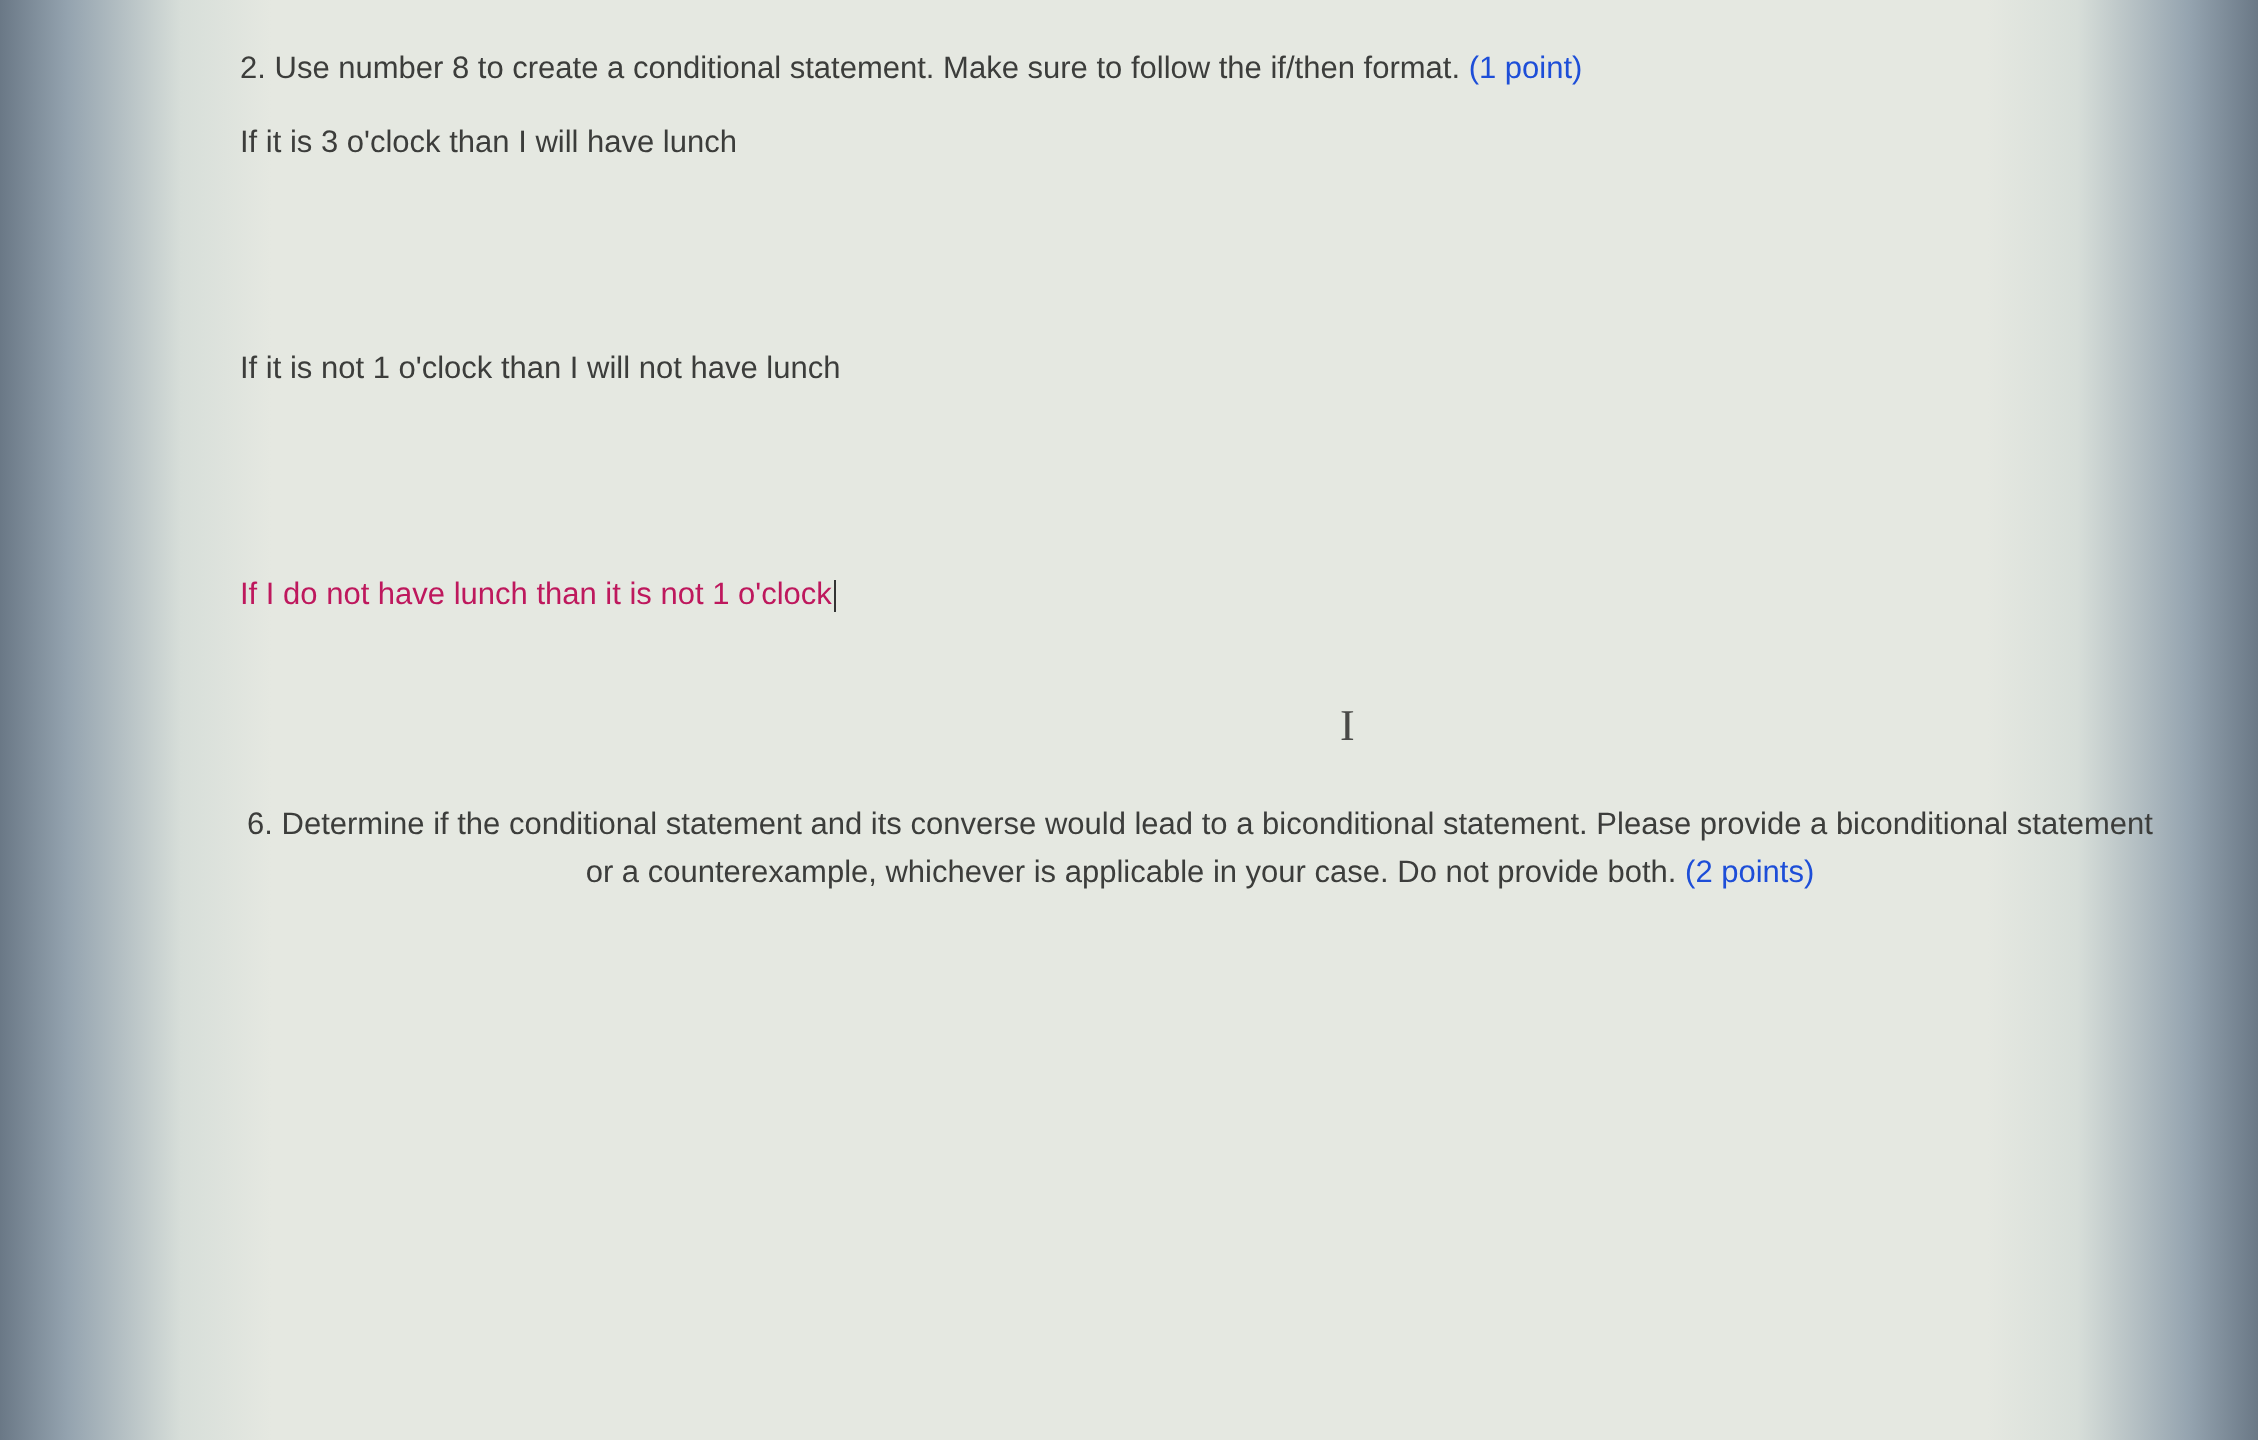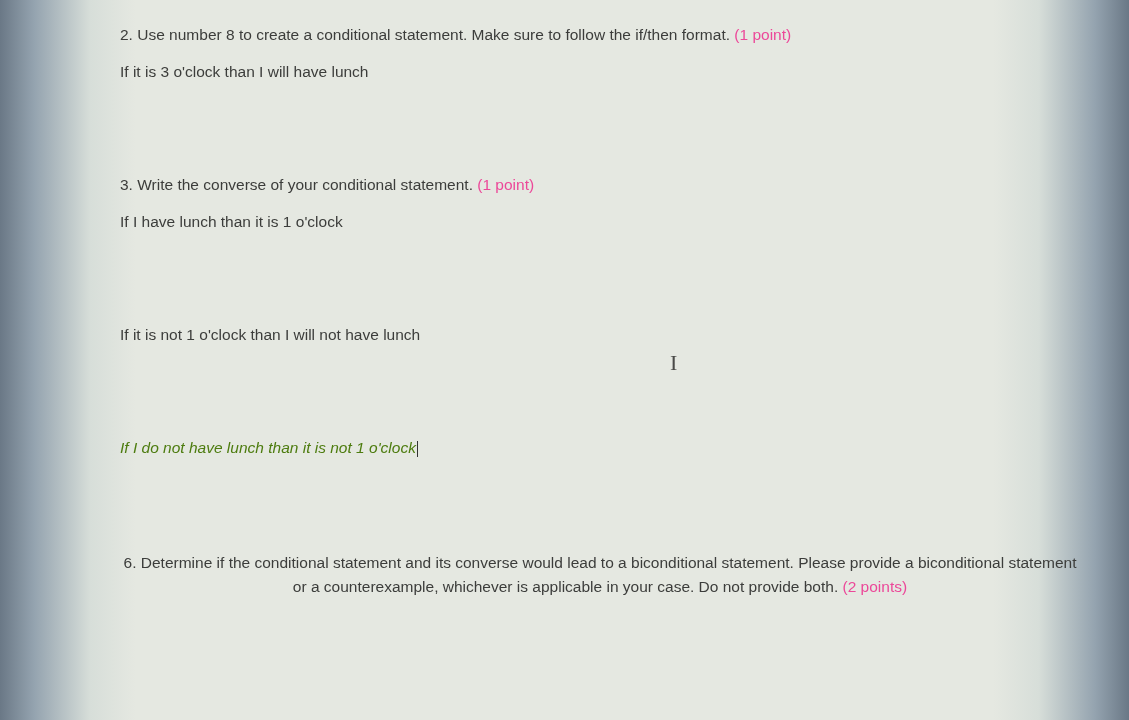--- a/index.html
+++ b/index.html
@@ -31,25 +31,24 @@
     color: #3c3d3b;
     line-height: 1.35;
   }
   .prompt {
     margin-bottom: 16px;
   }
   .answer {
     margin-bottom: 0;
   }
   .points {
-    color: #ec4899;
+    color: #1d4ed8;
   }
   .typing {
-    color: #4d7c0f;
-    font-style: italic;
+    color: #be185d;
   }
   .caret {
     display:inline-block;
     width:1px;
     height:16px;
     background:#333;
     vertical-align: middle;
     margin-left:1px;
   }
   .ibeam {
@@ -78,28 +77,20 @@
 
   <div class="qblock">
     <div class="qline prompt">
       <span>2.</span>
       <span>Use number 8 to create a conditional statement. Make sure to follow the if/then format.</span>
       <span class="points">(1 point)</span>
     </div>
     <div class="qline answer">If it is 3 o'clock than I will have lunch</div>
   </div>
 
-  <div class="qblock">
-    <div class="qline prompt">
-      <span>3.</span>
-      <span>Write the converse of your conditional statement.</span>
-      <span class="points">(1 point)</span>
-    </div>
-    <div class="qline answer">If I have lunch than it is 1 o'clock</div>
-  </div>
 
   <div class="qblock">
     <div class="qline answer">If it is not 1 o'clock than I will not have lunch</div>
   </div>
 
   <div class="qblock">
     <div class="qline answer">
       <span class="typing">If I do not have lunch than it is not 1 o'clock</span><span class="caret"></span>
     </div>
   </div>

